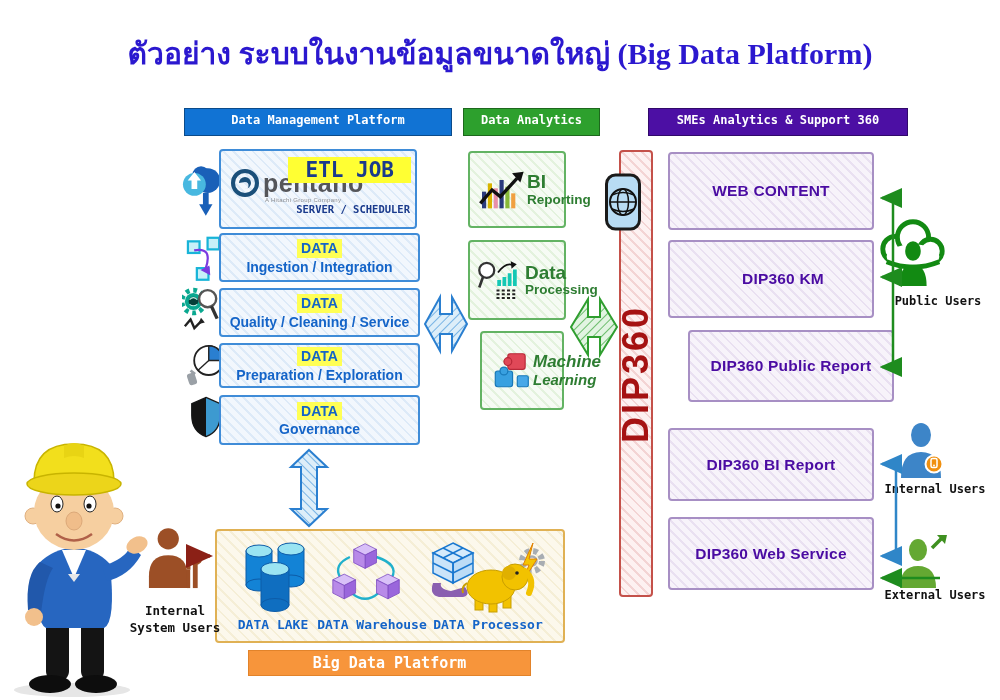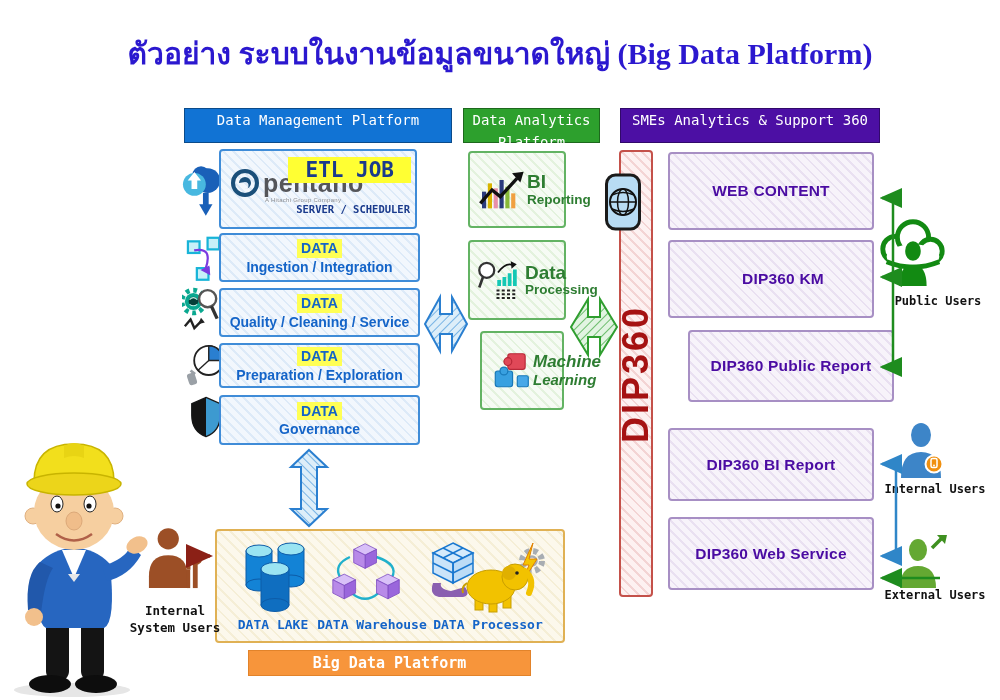--- a/index.html
+++ b/index.html
@@ -5,25 +5,25 @@
   html,body{margin:0;padding:0;}
   body{width:1000px;height:700px;background:#ffffff;overflow:hidden;
        font-family:"Liberation Sans",sans-serif;}
   .stage{position:relative;width:1000px;height:700px;}
   .abs{position:absolute;box-sizing:border-box;}
   .mono{font-family:"DejaVu Sans Mono",monospace;}
 
   .page-title{top:30px;left:0;width:1000px;text-align:center;margin:0;
     font-family:"Liberation Serif",serif;font-weight:bold;font-size:30px;color:#2b18cf;}
 
-  .hdr{height:35px;line-height:22px;text-align:center;color:#fff;font-weight:normal;
-       font-size:14px;border:1px solid rgba(0,0,0,.35);}
+  .hdr{height:28px;line-height:22px;text-align:center;color:#fff;font-weight:bold;
+       font-size:12px;border:1px solid rgba(0,0,0,.35);}
   .hdr-blue{background:#1173d4;}
   .hdr-green{background:#2da02d;}
-  .hdr-purple{background:#4c0fa4;}
+  .hdr-purple{background:#4c0fa4;margin-left:28px;}
 
   .sk{border-radius:4px;border:2px solid;}
   .sk-blue{background:repeating-linear-gradient(45deg,#f2f7fd 0 5px,#ddeaf8 5px 7px);border-color:#3f8cd8;}
   .sk-green{background:repeating-linear-gradient(45deg,#f6fbf4 0 5px,#e3f2dd 5px 7px);border-color:#63b363;}
   .sk-purple{background:repeating-linear-gradient(45deg,#f7f3fa 0 5px,#e9e0f1 5px 7px);border-color:#a78fc4;}
   .sk-red{background:repeating-linear-gradient(45deg,#fdf1f1 0 5px,#f3d4d4 5px 7px);border-color:#c4514a;}
   .sk-cream{background:repeating-linear-gradient(45deg,#fcf8ec 0 6px,#f5eed6 6px 8px);border-color:#e0b154;}
 
   .dbox{display:flex;flex-direction:column;align-items:center;justify-content:center;
         color:#1464c8;font-weight:bold;font-size:14px;line-height:1.3;}

